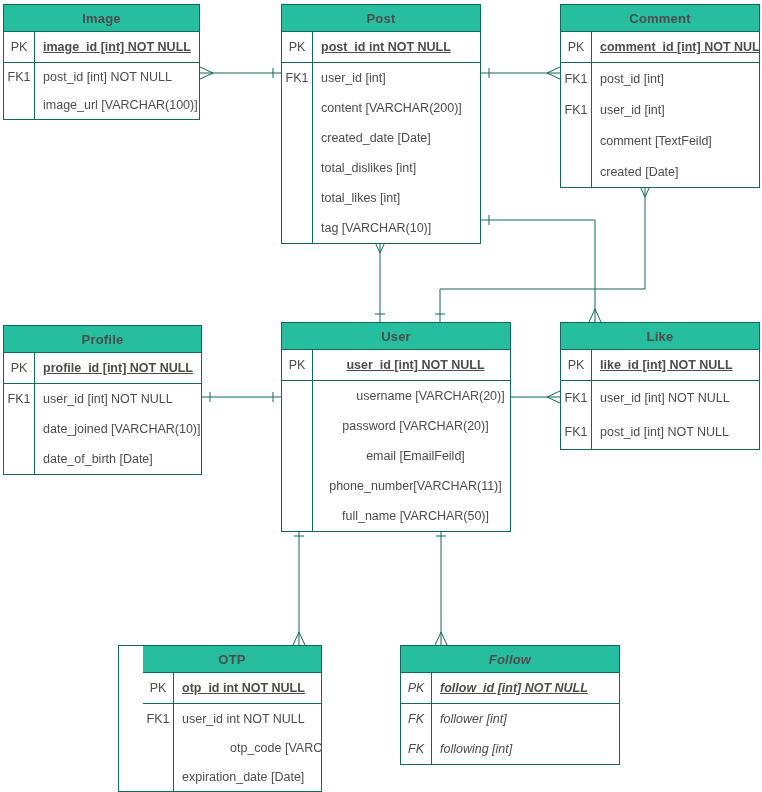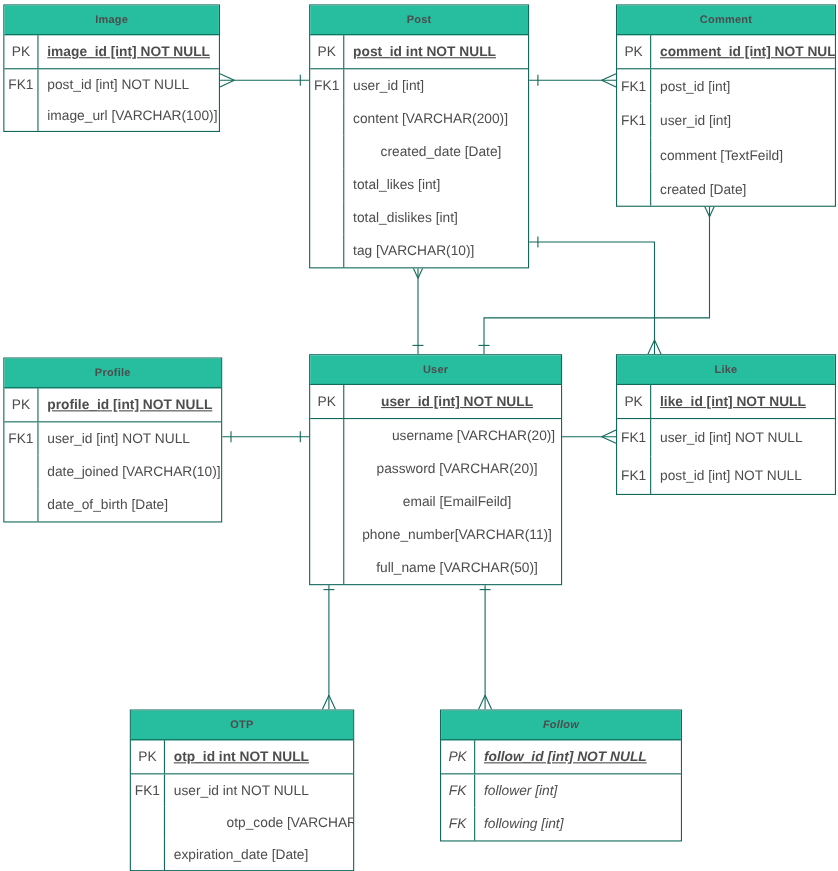--- a/index.html
+++ b/index.html
@@ -10,21 +10,21 @@
   .canvas{position:absolute;left:0;top:0;width:762px;height:792px;}
   #edges{position:absolute;left:0;top:0;}
   #edges polyline, #edges line{stroke:var(--stroke);stroke-width:1;fill:none;}
   .entity{
     position:absolute;background:#ffffff;border:1px solid var(--stroke);
     box-sizing:border-box;
   }
   .ent-header{
     height:26px;background:var(--fill);border-bottom:1px solid var(--stroke);
     display:flex;align-items:center;justify-content:center;
-    font-size:10px;font-weight:bold;color:var(--text);letter-spacing:.2px;
+    font-size:13px;font-weight:bold;color:var(--text);letter-spacing:.2px;
   }
   .ent-row{display:flex;align-items:center;font-size:12.5px;color:var(--text);}
   .pk-row{border-bottom:1px solid var(--stroke);}
   .pk-row .label-cell{font-weight:bold;text-decoration:underline;}
   .key-cell{
     flex:0 0 30px;width:30px;align-self:stretch;
     border-right:1px solid var(--stroke);
     display:flex;align-items:center;justify-content:center;
   }
   .label-cell{flex:1;padding-left:8px;white-space:nowrap;overflow:hidden;}
@@ -111,31 +111,31 @@
           <div class="label-cell">post_id int NOT NULL</div>
         </div>
         <div class="ent-row" style="height: 30px;">
           <div class="key-cell">FK1</div>
           <div class="label-cell">user_id [int]</div>
         </div>
         <div class="ent-row" style="height: 30px;">
           <div class="key-cell"></div>
           <div class="label-cell">content [VARCHAR(200)]</div>
         </div>
-        <div class="ent-row" style="height: 30px; gap: 25px;">
+        <div class="ent-row" style="height: 30px;">
           <div class="key-cell"></div>
           <div class="label-cell">created_date [Date]</div>
         </div>
         <div class="ent-row" style="height: 30px;">
           <div class="key-cell"></div>
+          <div class="label-cell">total_dislikes [int]</div>
+        </div>
+        <div class="ent-row" style="height: 30px;">
+          <div class="key-cell"></div>
           <div class="label-cell">total_likes [int]</div>
-        </div>
-        <div class="ent-row" style="height: 30px;">
-          <div class="key-cell"></div>
-          <div class="label-cell">total_dislikes [int]</div>
         </div>
         <div class="ent-row" style="height: 30px;">
           <div class="key-cell"></div>
           <div class="label-cell">tag [VARCHAR(10)]</div>
         </div>
       </div>
       <div class="entity" style="left: 560px; top: 4px; width: 200px;">
         <div class="ent-header">Comment</div>
         <div class="ent-row pk-row" style="height: 30px;">
           <div class="key-cell">PK</div>
@@ -212,21 +212,21 @@
         </div>
         <div class="ent-row" style="height: 34px;">
           <div class="key-cell">FK1</div>
           <div class="label-cell">user_id [int] NOT NULL</div>
         </div>
         <div class="ent-row" style="height: 34px;">
           <div class="key-cell">FK1</div>
           <div class="label-cell">post_id [int] NOT NULL</div>
         </div>
       </div>
-      <div class="entity" style="left: 118px; top: 645px; width: 204px;">
+      <div class="entity" style="left: 118px; top: 645px; width: 204px; padding-left: 24px;">
         <div class="ent-header">OTP</div>
         <div class="ent-row pk-row" style="height: 30px;">
           <div class="key-cell">PK</div>
           <div class="label-cell">otp_id int NOT NULL</div>
         </div>
         <div class="ent-row" style="height: 29px;">
           <div class="key-cell">FK1</div>
           <div class="label-cell">user_id int NOT NULL</div>
         </div>
         <div class="ent-row" style="height: 29px; gap: 48px;">

